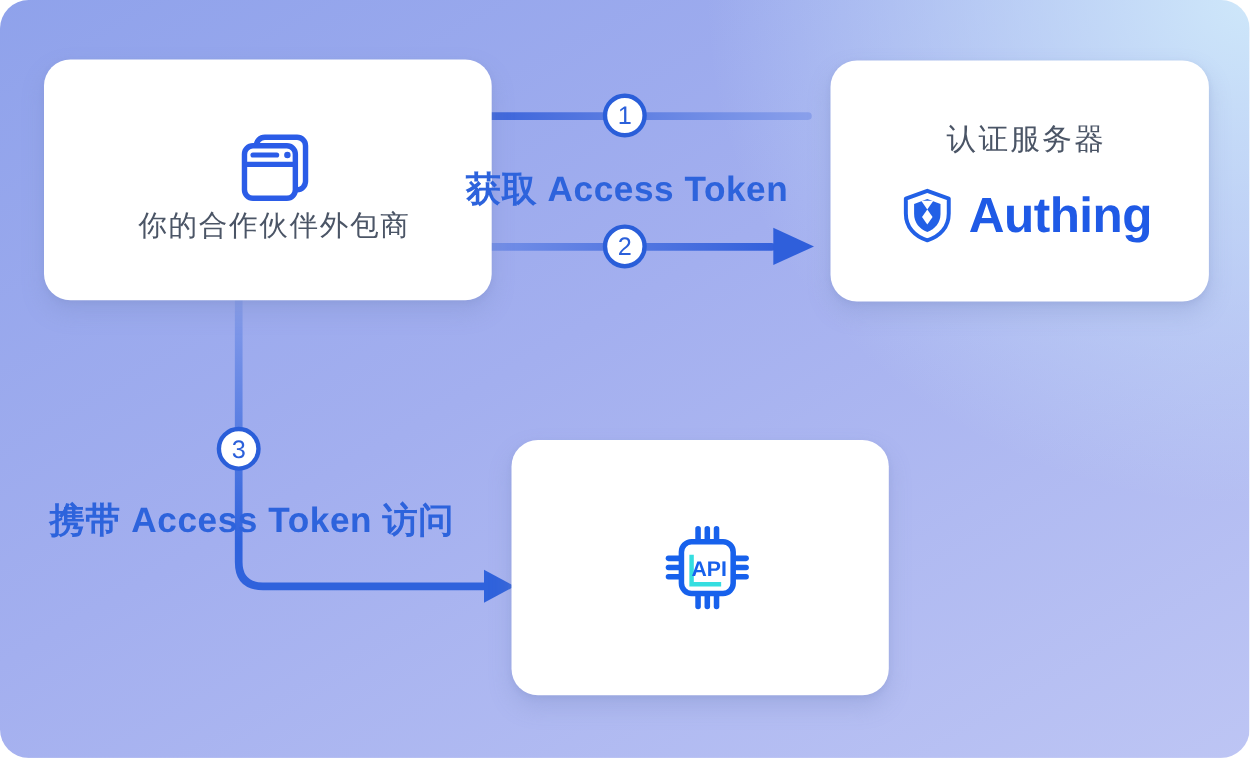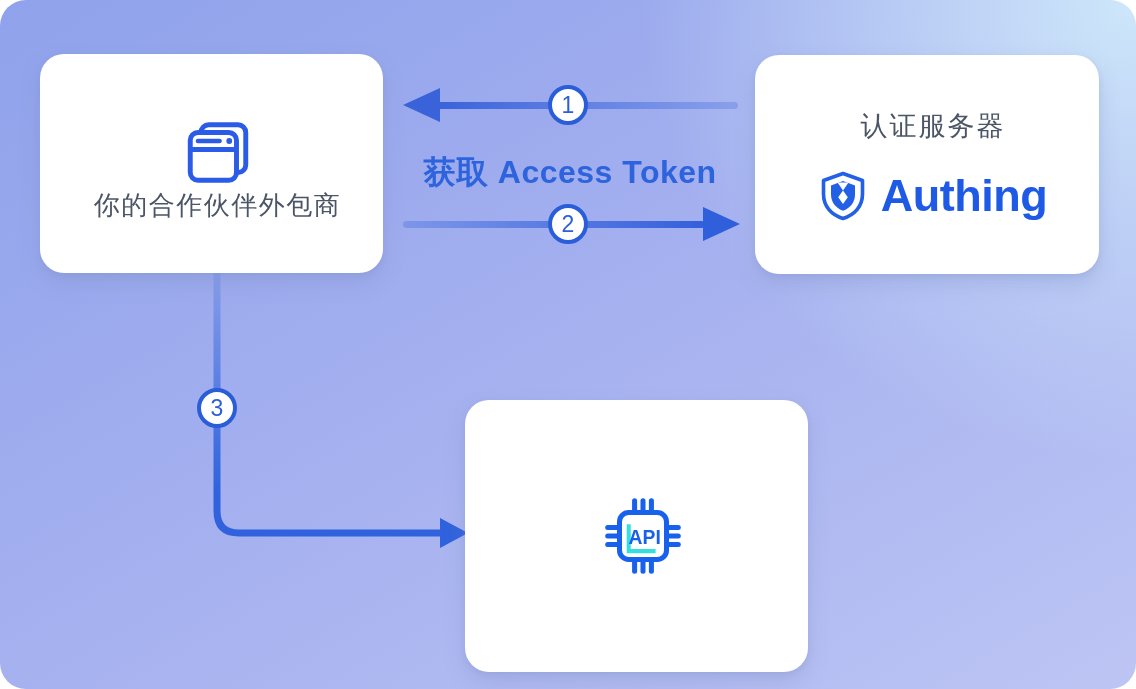--- a/index.html
+++ b/index.html
@@ -16,23 +16,23 @@
       linear-gradient(150deg, #8FA2EB 0%, #A3AFEF 45%, #BDC5F4 100%);
   }
 
   .card {
     position:absolute;
     background:#ffffff;
     border-radius:24px;
     box-shadow:0 10px 20px rgba(124,138,196,0.30), 0 2px 5px rgba(124,138,196,0.18);
     display:flex; flex-direction:column; align-items:center; justify-content:center;padding-left:12px;
   }
-  #partner-card { left:40px;  top:54px;  width:343px; height:219px; padding-top:10px; }
+  #partner-card { left:40px;  top:54px;  width:407px; height:219px; padding-top:10px; }
   #auth-card    { left:755px; top:55px;  width:344px; height:219px; gap:26px; }
-  #api-card     { left:465px; top:400px; width:343px; height:272px; }
+  #api-card     { left:465px; top:400px; width:343px; height:232px; }
 
   .node-label {
     font-size:26px; letter-spacing:1.5px;
     color:#4B5566; font-weight:500;
     white-space:nowrap;
   }
   #auth-title { font-size:27px; letter-spacing:2px; color:#4B5566; font-weight:500; }
 
   .logo-row { display:flex; align-items:center; gap:14px;text-align:center; }
   #authing-text {
@@ -140,14 +140,15 @@
       <polyline points="16.5,18 16.5,34 32.5,34" stroke="#35DEE0" stroke-width="2.4" fill="none"></polyline>
       <text x="26" y="29.5" text-anchor="middle" font-size="11.5" font-weight="bold" font-family="Liberation Sans, sans-serif" fill="#1761EC" stroke="none">API</text>
     </svg>
   </div>
 
   <div class="step-badge" id="badge-1">1</div>
   <div class="step-badge" id="badge-2">2</div>
   <div class="step-badge" id="badge-3">3</div>
 
   <div class="flow-label" id="label-get">获取 Access Token</div>
+  <div class="flow-label" id="label-carry">携带 Access Token 访问</div>
 
 </div>
 
 </body></html>

